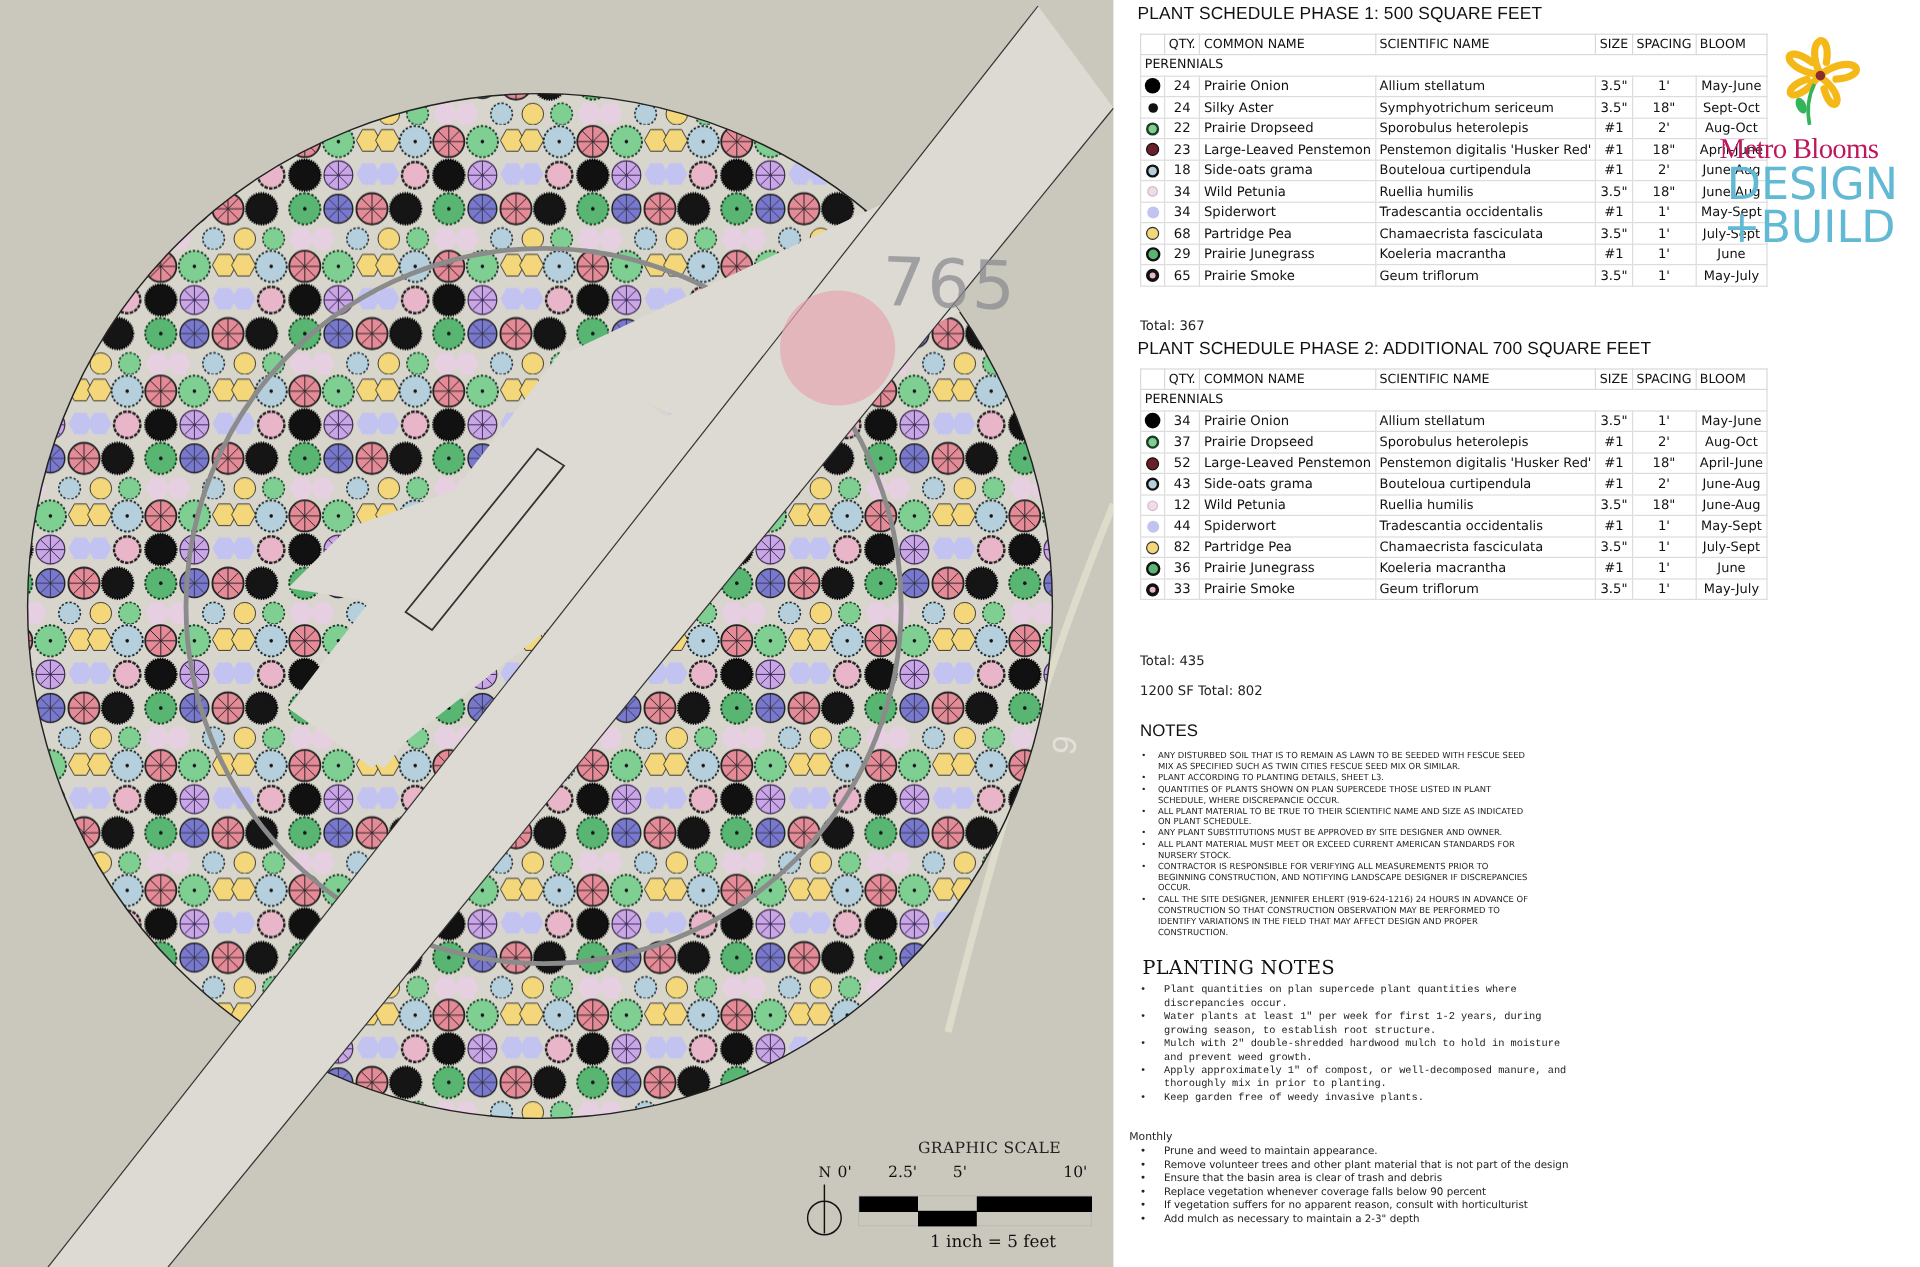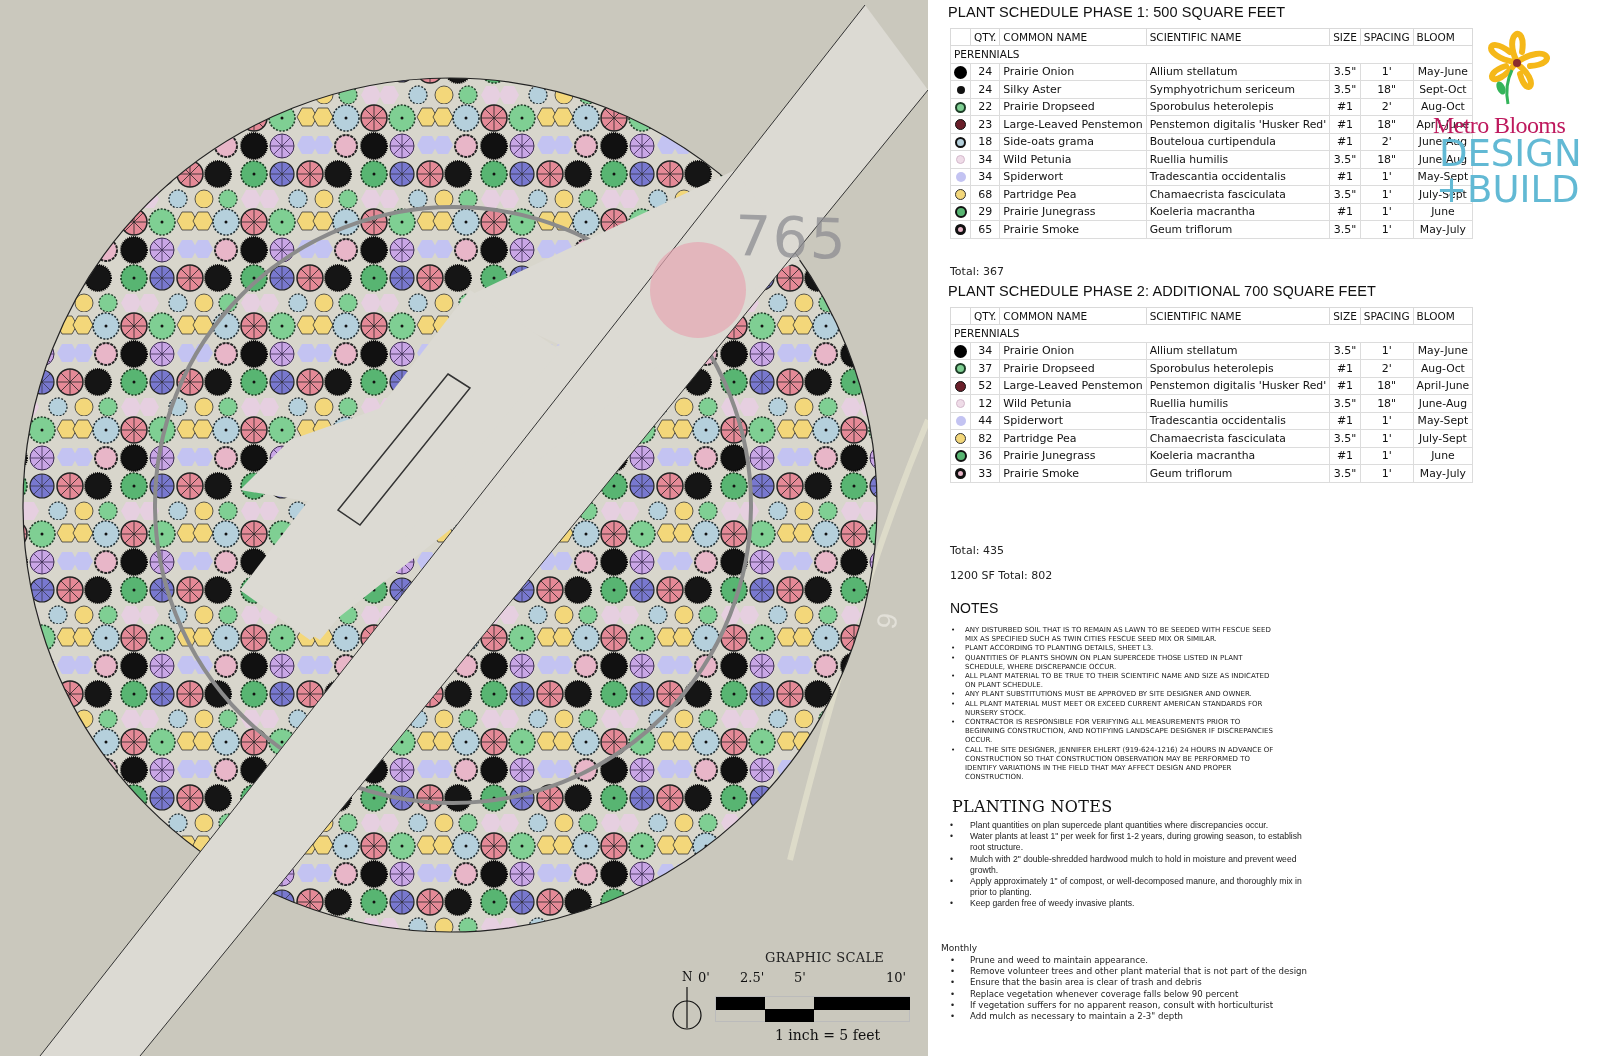--- a/index.html
+++ b/index.html
@@ -38,21 +38,21 @@
   .sym-dot { display: inline-block; width: 11px; height: 11px; border-radius: 50%; vertical-align: middle; }
 
   .total { position: absolute; left: 22px; font-size: 11px; font-family: "DejaVu Sans", sans-serif; color: #222; }
 
   .notes-title { position: absolute; left: 22px; top: 600px; font-size: 14px; color: #111; }
   ul.notes { position: absolute; left: 20px; top: 626px; width: 330px; list-style: none; font-family: "DejaVu Sans", sans-serif; font-size: 7px; line-height: 9.2px; color: #222; }
   ul.notes li { position: relative; padding-left: 17px; }
   ul.notes li::before { content: "•"; position: absolute; left: 3px; }
 
   .pnotes-title { position: absolute; left: 24px; top: 797px; font-size: 16px; font-family: "DejaVu Serif", serif; color: #111; letter-spacing: .3px; }
-  ul.pnotes { position: absolute; left: 10px; top: 820px; width: 370px; list-style: none; font-family: Liberation Sans, sans-serif; font-size: 8.6px; line-height: 11.2px; color: #222; }
+  ul.pnotes { position: absolute; left: 10px; top: 820px; width: 370px; list-style: none; font-family: Liberation Mono, monospace; font-size: 8.6px; line-height: 11.2px; color: #222; }
   ul.pnotes li { position: relative; padding-left: 32px; }
   ul.pnotes li::before { content: "•"; position: absolute; left: 12px; }
   .monthly { position: absolute; left: 13px; top: 943px; font-size: 9px; font-family: "DejaVu Sans", sans-serif; color: #222; }
   ul.mnotes { position: absolute; left: 10px; top: 955px; width: 370px; list-style: none; font-family: "DejaVu Sans", sans-serif; font-size: 8.6px; line-height: 11.2px; color: #222; }
   ul.mnotes li { position: relative; padding-left: 32px; }
   ul.mnotes li::before { content: "•"; position: absolute; left: 12px; }
 
   
   .logo { position: absolute; left: 502px; top: 20px; width: 170px; height: 190px; }
   .logo-brand { position: absolute; left: 3px; top: 92px; font-size: 24px; color: #be185d; font-family: Liberation Serif, serif; letter-spacing: -.6px; white-space: nowrap; }
@@ -297,20 +297,29 @@
       <tr>
           <td class="sym"><span class="sym-dot" style="background:#6a1f2a;border:1.5px solid #111"></span></td>
           <td class="qty">52</td>
           <td class="cn">Large-Leaved Penstemon</td>
           <td class="sn">Penstemon digitalis 'Husker Red'</td>
           <td class="sz">#1</td>
           <td class="sp">18"</td>
           <td class="bl">April-June</td>
         </tr>
       <tr>
+          <td class="sym"><span class="sym-dot" style="background:#b5d0dc;border:2.5px solid #111"></span></td>
+          <td class="qty">43</td>
+          <td class="cn">Side-oats grama</td>
+          <td class="sn">Bouteloua curtipendula</td>
+          <td class="sz">#1</td>
+          <td class="sp">2'</td>
+          <td class="bl">June-Aug</td>
+        </tr>
+      <tr>
           <td class="sym"><span class="sym-dot" style="background:#efdce8;border:1px solid #d4b9cc;width:9px;height:9px"></span></td>
           <td class="qty">12</td>
           <td class="cn">Wild Petunia</td>
           <td class="sn">Ruellia humilis</td>
           <td class="sz">3.5"</td>
           <td class="sp">18"</td>
           <td class="bl">June-Aug</td>
         </tr>
       <tr>
           <td class="sym"><span class="sym-dot" style="background:#c3c3f2;width:10px;height:10px"></span></td>

